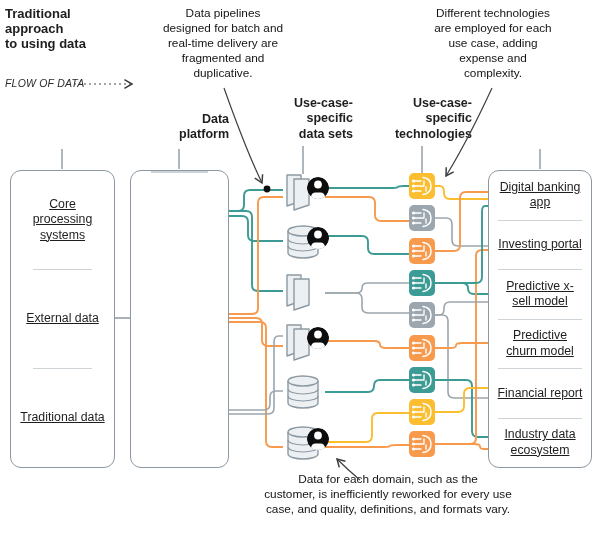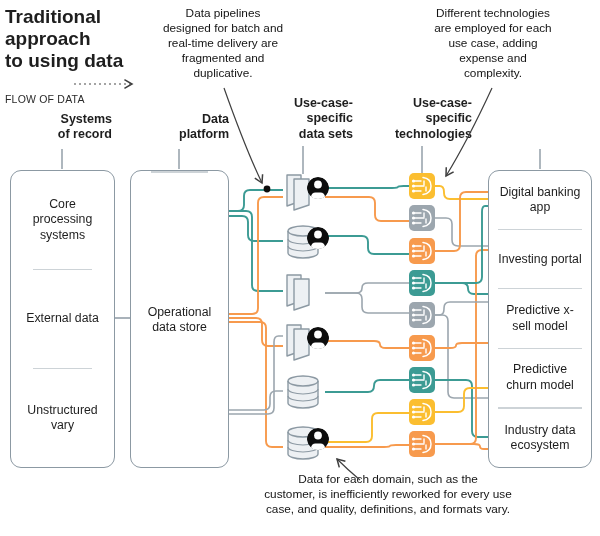--- a/index.html
+++ b/index.html
@@ -1,27 +1,27 @@
 <!DOCTYPE html>
 <html><head>
 <meta charset="utf-8">
 <style>
   html,body{margin:0;padding:0;background:#fff;}
   #stage{
     position:relative;width:600px;height:536px;background:#fff;overflow:hidden;
     font-family:"Liberation Sans",sans-serif;color:#1e1e1e;
   }
   .abs{position:absolute;}
-  .title{font-size:19px;font-weight:bold;line-height:1.16;white-space:pre-line;}
-  .flow-label{font-size:10.5px;letter-spacing:.2px;color:#2a2a2a;margin-top:16px;}
+  .title{font-size:13px;font-weight:bold;line-height:1.16;white-space:pre-line;}
+  .flow-label{font-size:10.5px;font-style:italic;letter-spacing:.2px;color:#2a2a2a;}
   .annot{font-size:11.8px;line-height:1.28;text-align:center;white-space:pre-line;color:#141414;}
   .col-header{font-size:12.5px;font-weight:bold;line-height:1.22;text-align:right;white-space:pre-line;}
   .dbox{
     position:absolute;background:#fff;border:1.5px solid #8c99a3;border-radius:11px;
-    display:flex;flex-direction:column;z-index:2;box-sizing:border-box;
+    display:flex;flex-direction:column;z-index:2;box-sizing:border-box;text-decoration:underline;
   }
   .dbox .sect{
     flex:1;display:flex;align-items:center;justify-content:center;text-align:center;
     font-size:12.3px;line-height:1.25;padding:2px 8px;
   }
   .dbox .div{height:1px;background:#cdd3d7;margin:0 auto;}
   .div-mid{width:58%;}
   .div-uc{width:82%;}
   #wires{position:absolute;left:0;top:0;z-index:1;}
   #overlay{position:absolute;left:0;top:0;z-index:3;pointer-events:none;}
@@ -90,54 +90,52 @@
 duplicative.</div>
   <div class="abs annot" style="left:408px;top:6px;width:170px;">Different technologies
 are employed for each
 use case, adding
 expense and
 complexity.</div>
   <div class="abs annot" style="left:205px;top:472px;width:366px;">Data for each domain, such as the
 customer, is inefficiently reworked for every use
 case, and quality, definitions, and formats vary.</div>
 
-  <div class="abs col-header" style="left:12px;top:112px;width:100px;">Systems
-of record</div>
   <div class="abs col-header" style="left:129px;top:112px;width:100px;">Data
 platform</div>
   <div class="abs col-header" style="left:253px;top:96px;width:100px;">Use-case-
 specific
 data sets</div>
   <div class="abs col-header" style="left:372px;top:96px;width:100px;">Use-case-
 specific
 technologies</div>
 
   <div class="dbox" style="left:10px;top:170px;width:105px;height:298px;">
     <div class="sect">Core processing systems</div>
     <div class="div div-mid"></div>
     <div class="sect">External data</div>
     <div class="div div-mid"></div>
-    <div class="sect">Unstructured vary</div>
+    <div class="sect">Traditional data</div>
   </div>
 
   <div class="dbox" style="left:130px;top:170px;width:99px;height:298px;">
     <div class="div div-mid"></div>
     <div class="div div-mid"></div>
-    <div class="sect">Operational data store</div>
   </div>
 
   <div class="dbox" style="left:488px;top:170px;width:104px;height:298px;">
     <div class="sect">Digital banking app</div>
     <div class="div div-uc"></div>
     <div class="sect">Investing portal</div>
     <div class="div div-uc"></div>
     <div class="sect">Predictive x-sell model</div>
     <div class="div div-uc"></div>
     <div class="sect">Predictive churn model</div>
     <div class="div div-uc"></div>
+    <div class="sect">Financial report</div>
     <div class="div div-uc"></div>
     <div class="sect">Industry data ecosystem</div>
   </div>
 
   <svg id="overlay" width="600" height="536">
       <path d="M224,88 Q246,150 262,183" fill="none" stroke="#3f3f3f" stroke-width="1.2" marker-end="url(#ah)"></path>
       <path d="M492,88 Q468,140 446,176" fill="none" stroke="#3f3f3f" stroke-width="1.2" marker-end="url(#ah)"></path>
       <path d="M360,480 Q348,470 337,459" fill="none" stroke="#3f3f3f" stroke-width="1.2" marker-end="url(#ah)"></path>
       <circle cx="267" cy="189" r="3.4" fill="#0d0d0d"></circle>
       <g transform="translate(303,192)">

